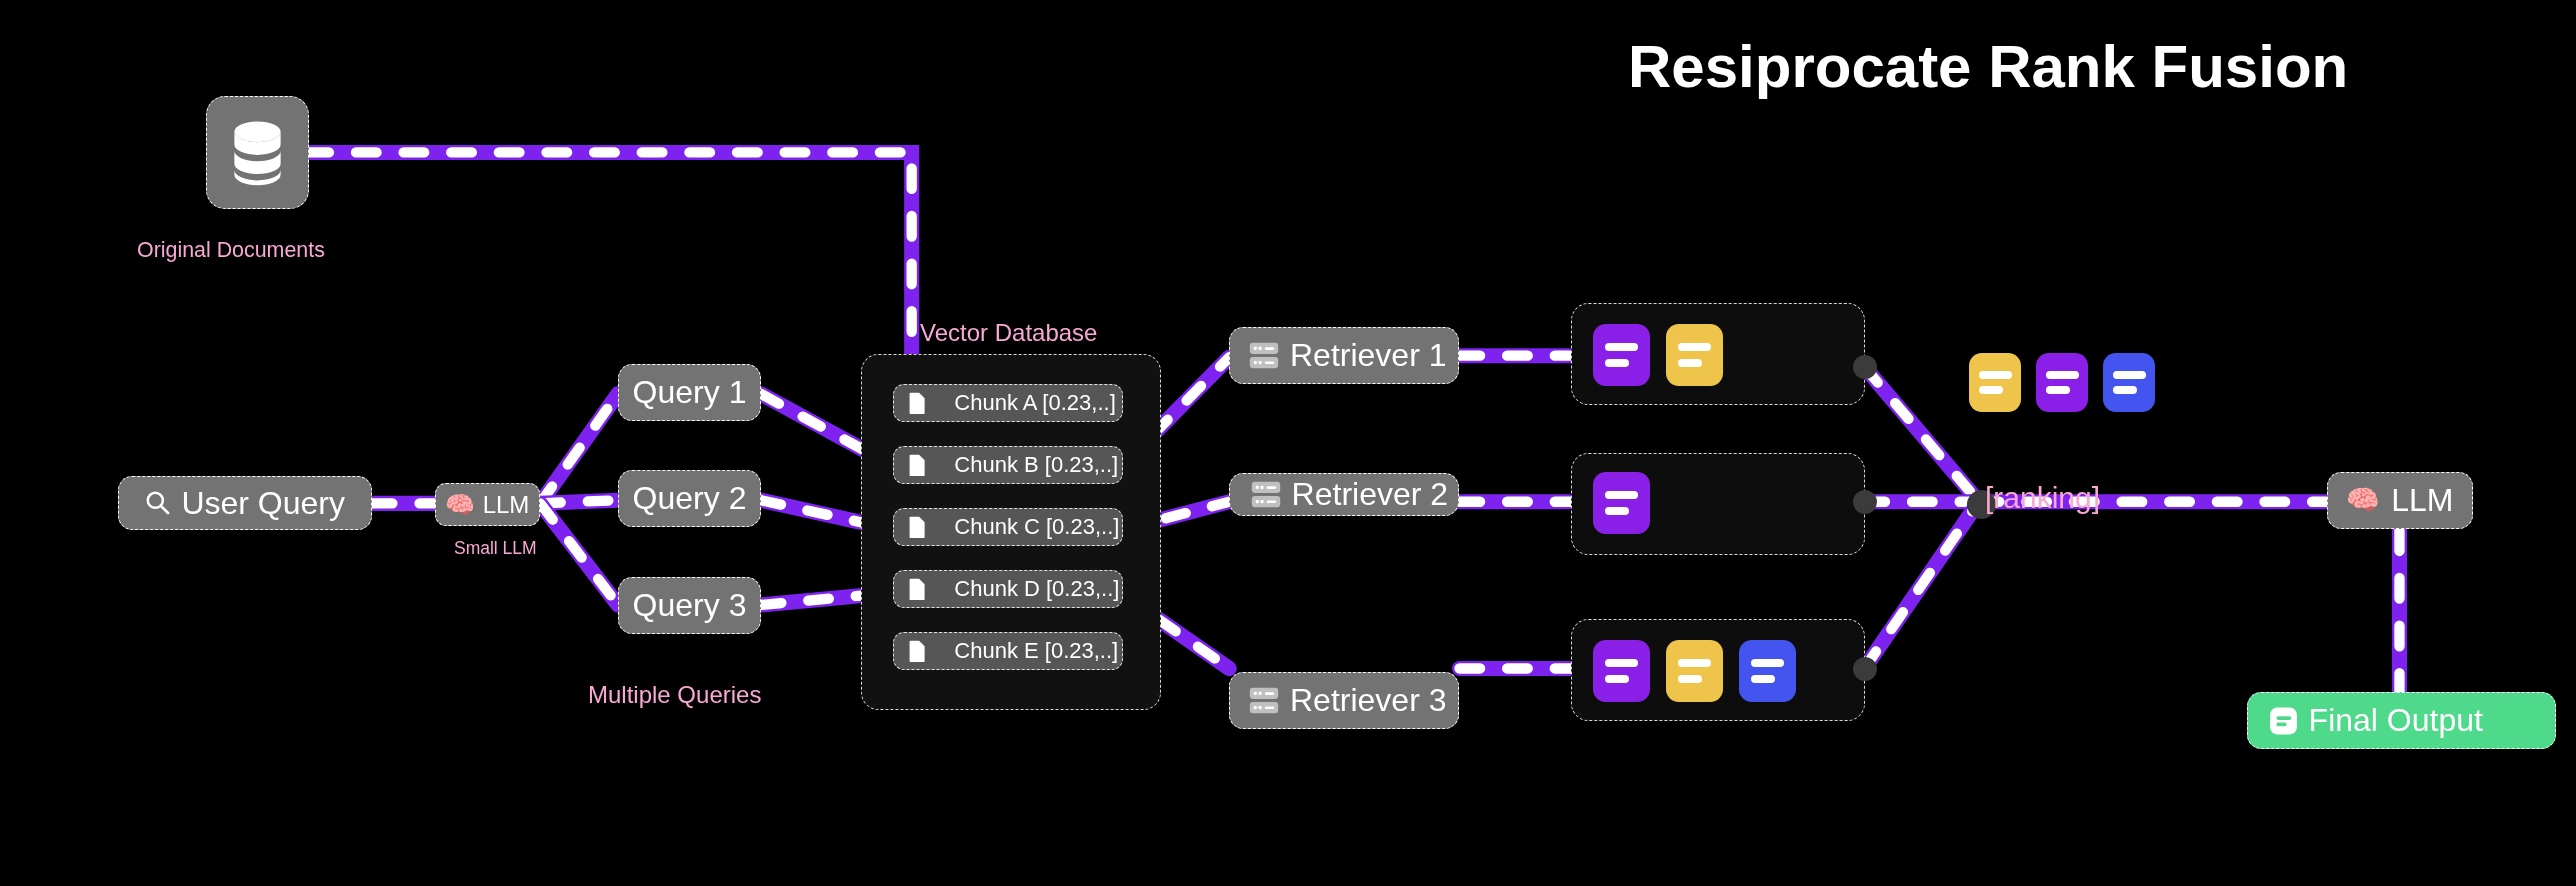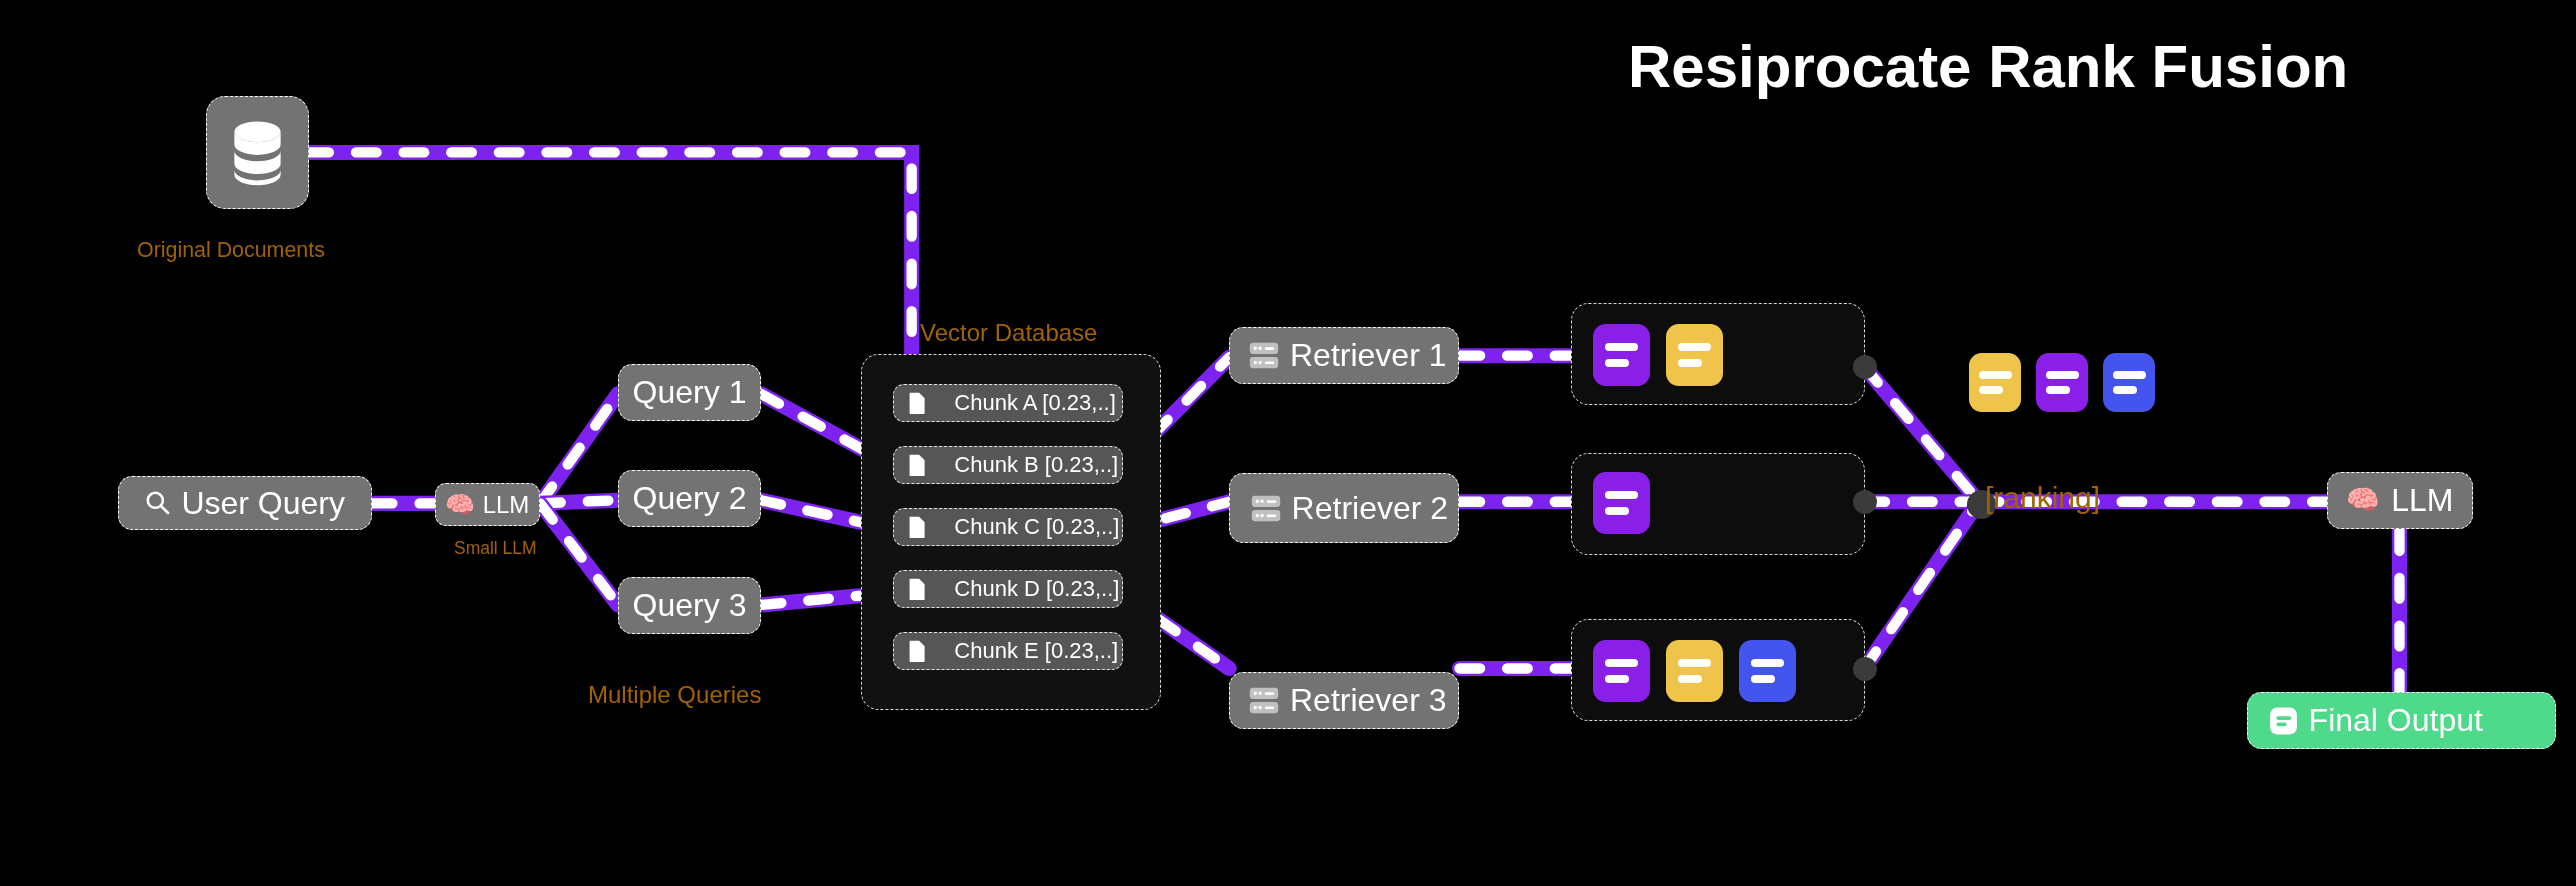--- a/index.html
+++ b/index.html
@@ -11,21 +11,21 @@
   #canvas{position:absolute;inset:0;}
   svg#edges{position:absolute;left:0;top:0;width:2576px;height:886px;pointer-events:none;}
 
   .node{position:absolute;box-sizing:border-box;display:flex;align-items:center;
         justify-content:center;gap:11px;border-radius:14.3px;
         border:1.6px dashed #ffffff;background:#737373;
         color:#fff;white-space:nowrap;z-index:5;}
   .node.lg{font-size:32px;padding:0 20.6px;justify-content:center;}
   .node.green{background:#4fd98a;}
 
-  .caption{position:absolute;color:#a16207;font-size:21.4px;white-space:nowrap;z-index:6;}
+  .caption{position:absolute;color:#f9a8d4;font-size:21.4px;white-space:nowrap;z-index:6;}
   .title{position:absolute;color:#fff;font-weight:700;white-space:nowrap;z-index:6;}
 
   
   .group{position:absolute;box-sizing:border-box;border:1.6px dashed #d8d8d8;
          border-radius:17.5px;background:#0d0d0d;z-index:2;}
   .group.vdb{background:#111111;}
 
   
   .chunk{position:absolute;box-sizing:border-box;display:flex;align-items:center;
          gap:27px;border:1.6px dashed #e2e2e2;border-radius:11px;background:#565656;
@@ -241,21 +241,21 @@
         <rect x="12" y="6" width="4" height="4" rx="1.4" fill="#fff"></rect>
         <rect x="20" y="6.5" width="12" height="3.4" rx="1.7" fill="#fff"></rect>
         <rect x="6" y="24" width="4" height="4" rx="1.4" fill="#fff"></rect>
         <rect x="12" y="24" width="4" height="4" rx="1.4" fill="#fff"></rect>
         <rect x="20" y="24.5" width="12" height="3.4" rx="1.7" fill="#fff"></rect>
       </svg>
     </span>
     <span>Retriever 1</span>
   </div>
 
-  <div class="node lg" style="left:1229px;top:473px;width:230px;height:70px;justify-content:flex-start;">
+  <div class="node lg" style="left:1229px;top:473px;width:230px;height:43px;justify-content:flex-start;">
     <span class="ico">
       <svg width="30" height="27" viewBox="0 0 38 34">
         <rect x="1" y="1" width="36" height="14" rx="4" fill="#ffffff" opacity="0.55"></rect>
         <rect x="1" y="19" width="36" height="14" rx="4" fill="#ffffff" opacity="0.55"></rect>
         <rect x="6" y="6" width="4" height="4" rx="1.4" fill="#fff"></rect>
         <rect x="12" y="6" width="4" height="4" rx="1.4" fill="#fff"></rect>
         <rect x="20" y="6.5" width="12" height="3.4" rx="1.7" fill="#fff"></rect>
         <rect x="6" y="24" width="4" height="4" rx="1.4" fill="#fff"></rect>
         <rect x="12" y="24" width="4" height="4" rx="1.4" fill="#fff"></rect>
         <rect x="20" y="24.5" width="12" height="3.4" rx="1.7" fill="#fff"></rect>

